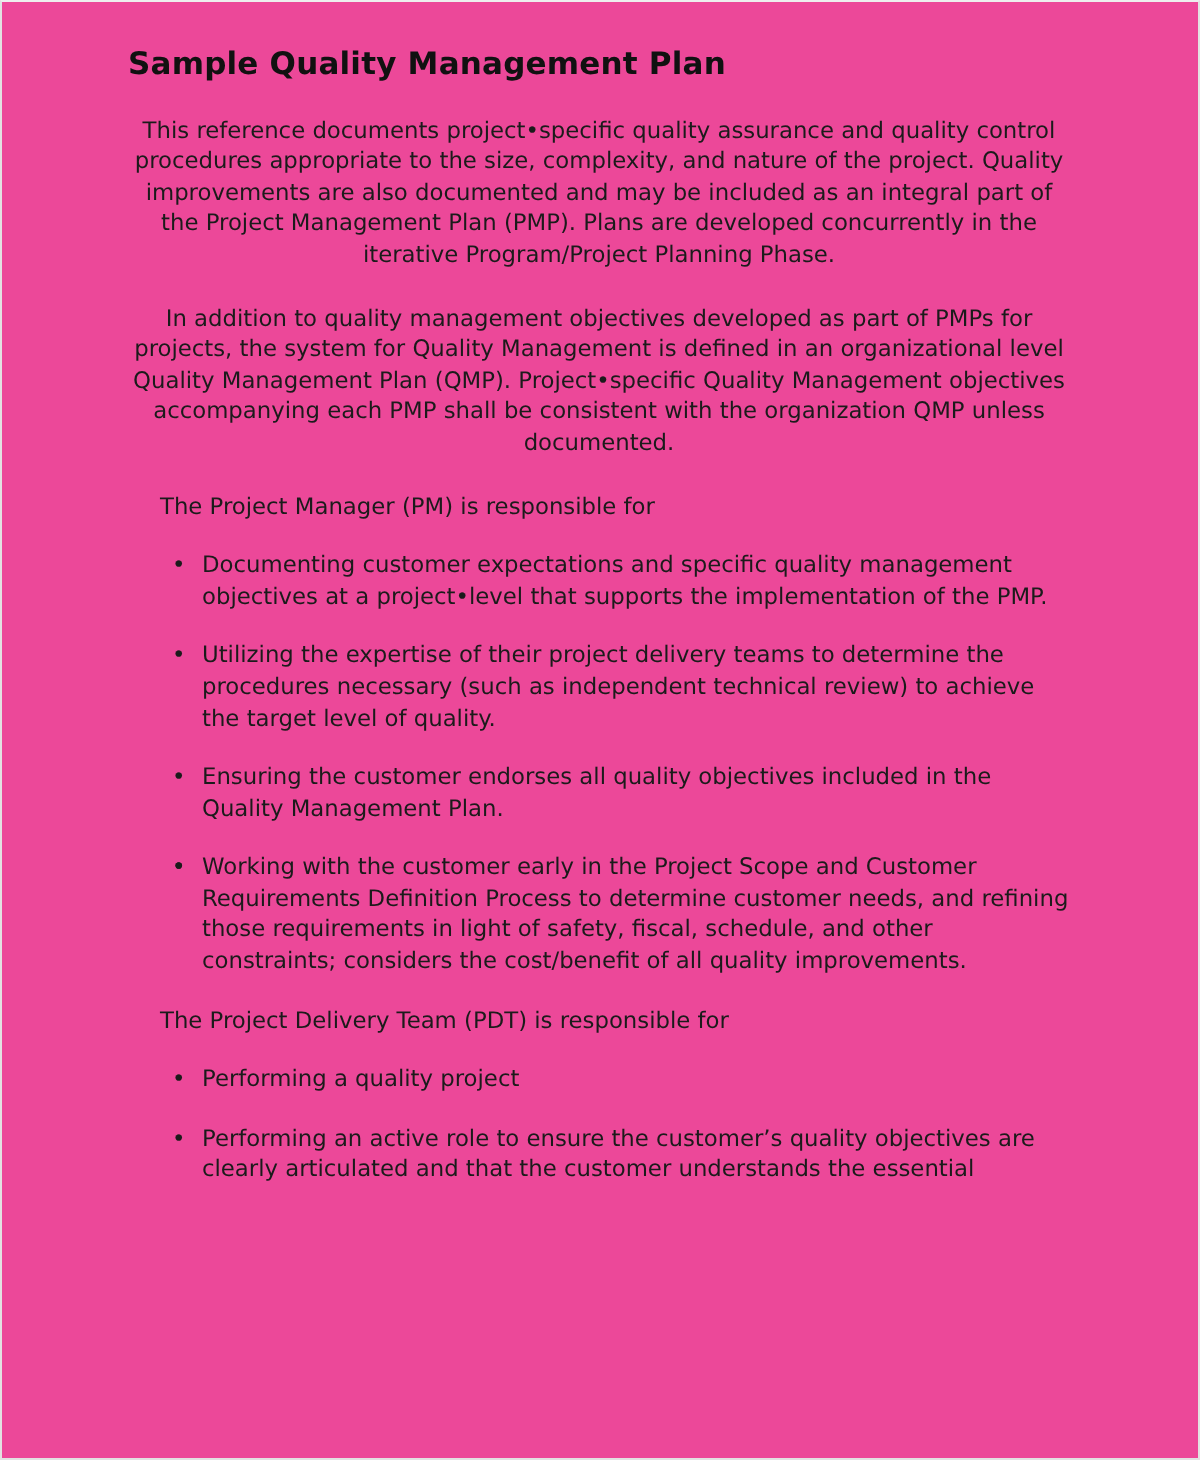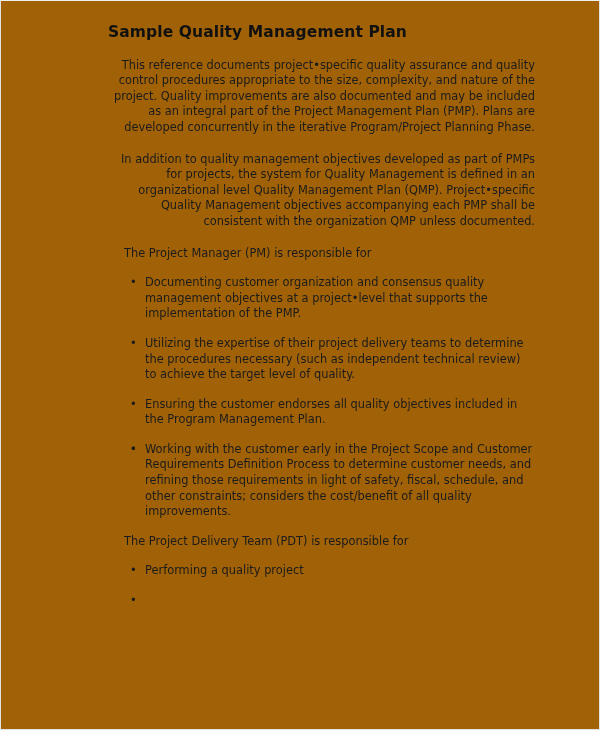--- a/index.html
+++ b/index.html
@@ -12,44 +12,43 @@
     height: 730px;
     font-family: "DejaVu Sans", sans-serif;
     color: #1a1a1a;
     -webkit-font-smoothing: none;
   }
   .page {
     position: relative;
     box-sizing: border-box;
     width: 600px;
     height: 730px;
-    background: #a16207;
+    background: #ec4899;
     border-left: 1px solid #e2e2e2;
     border-right: 1px solid #e2e2e2;
     border-top: 1px solid #eeeeee;
     border-bottom: 1px solid #e2e2e2;
     overflow: hidden;
-    padding-left: 44px;
   }
   .page-inner {
     padding: 22px 64px 0 63px;
   }
   .doc-title {
     font-size: 15.5px;
     font-weight: bold;
     letter-spacing: 0.1px;
     color: #111111;
     margin: 0 0 16px 0;
     line-height: 1.2;
   }
   .para {
     font-size: 11.4px;
     line-height: 15.6px;
     margin: 0 0 16px 0;
-    text-align: right;
+    text-align: center;
     color: #1b1b1b;
     max-width: 472px;
   }
   .lead-in {
     font-size: 11.4px;
     line-height: 15.6px;
     margin: 0 0 14px 16px;
     color: #1b1b1b;
   }
   .bullet-list {
@@ -92,47 +91,48 @@
     <p class="para">This reference documents project•specific quality assurance and quality control procedures appropriate to the size, complexity, and nature of the project. Quality improvements are also documented and may be included as an integral part of the Project Management Plan (PMP). Plans are developed concurrently in the iterative Program/Project Planning Phase.</p>
 
     <p class="para">In addition to quality management objectives developed as part of PMPs for projects, the system for Quality Management is defined in an organizational level Quality Management Plan (QMP). Project•specific Quality Management objectives accompanying each PMP shall be consistent with the organization QMP unless documented.</p>
 
 
     <div class="section-block">
       <p class="lead-in">The Project Manager (PM) is responsible for</p>
       <ul class="bullet-list">
         <li class="bullet-item">
           <span class="bullet-marker">•</span>
-          <span>Documenting customer organization and consensus quality management objectives at a project•level that supports the implementation of the PMP.</span>
+          <span>Documenting customer expectations and specific quality management objectives at a project•level that supports the implementation of the PMP.</span>
         </li>
         <li class="bullet-item">
           <span class="bullet-marker">•</span>
           <span>Utilizing the expertise of their project delivery teams to determine the procedures necessary (such as independent technical review) to achieve the target level of quality.</span>
         </li>
         <li class="bullet-item">
           <span class="bullet-marker">•</span>
-          <span>Ensuring the customer endorses all quality objectives included in the Program Management Plan.</span>
+          <span>Ensuring the customer endorses all quality objectives included in the Quality Management Plan.</span>
         </li>
         <li class="bullet-item">
           <span class="bullet-marker">•</span>
         </li>
         <li class="bullet-item">
           <span class="bullet-marker">•</span>
           <span>Working with the customer early in the Project Scope and Customer Requirements Definition Process to determine customer needs, and refining those requirements in light of safety, fiscal, schedule, and other constraints; considers the cost/benefit of all quality improvements.</span>
         </li>
       </ul>
     </div>
 
     <div class="section-block">
       <p class="lead-in">The Project Delivery Team (PDT) is responsible for</p>
       <ul class="bullet-list">
         <li class="bullet-item">
           <span class="bullet-marker">•</span>
           <span>Performing a quality project</span>
         </li>
         <li class="bullet-item">
           <span class="bullet-marker">•</span>
+          <span>Performing an active role to ensure the customer’s quality objectives are clearly articulated and that the customer understands the essential</span>
         </li>
       </ul>
     </div>
 
   </div>
 </div>
 
 </body></html>

